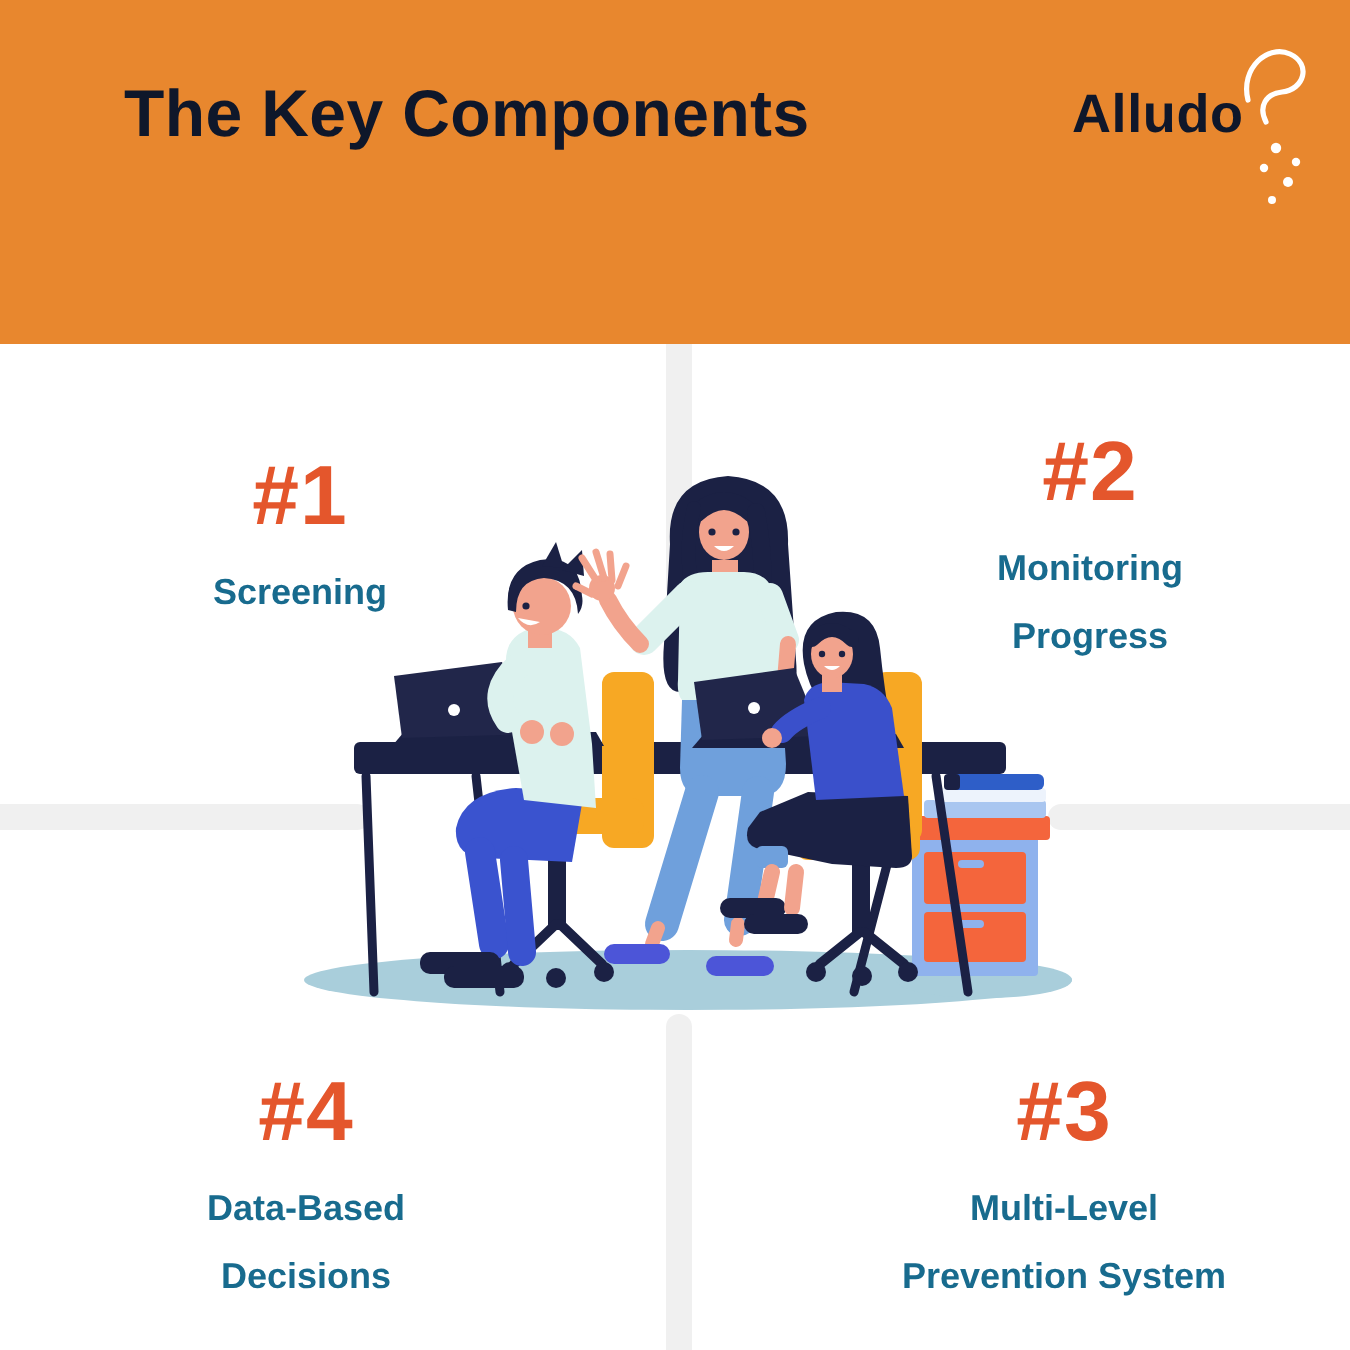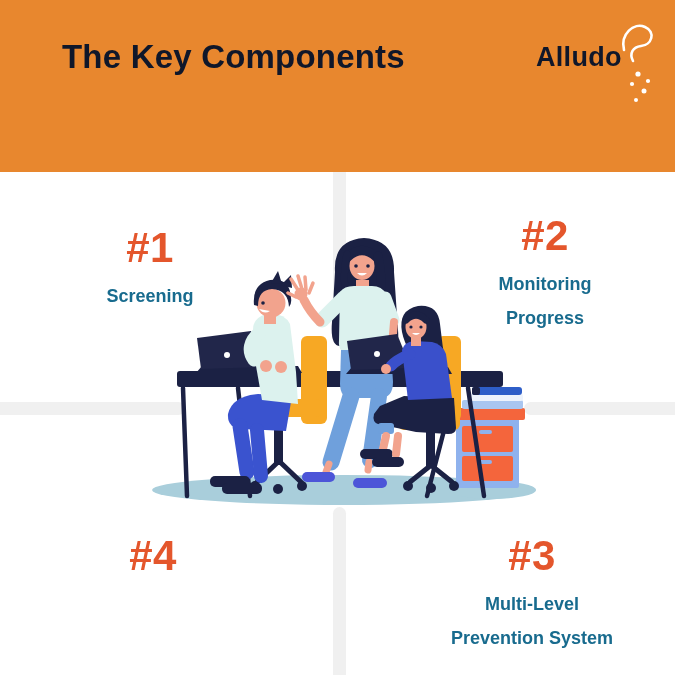--- a/index.html
+++ b/index.html
@@ -201,15 +201,19 @@
   </div>
   <div class="quad q3">
     <div class="num">#3</div>
     <div class="lbl">
       <span>Multi-Level</span>
       <span>Prevention System</span>
     </div>
   </div>
   <div class="quad q4">
     <div class="num">#4</div>
+    <div class="lbl">
+      <span>Data-Based</span>
+      <span>Decisions</span>
+    </div>
   </div>
 
 </div>
 
 </body></html>

